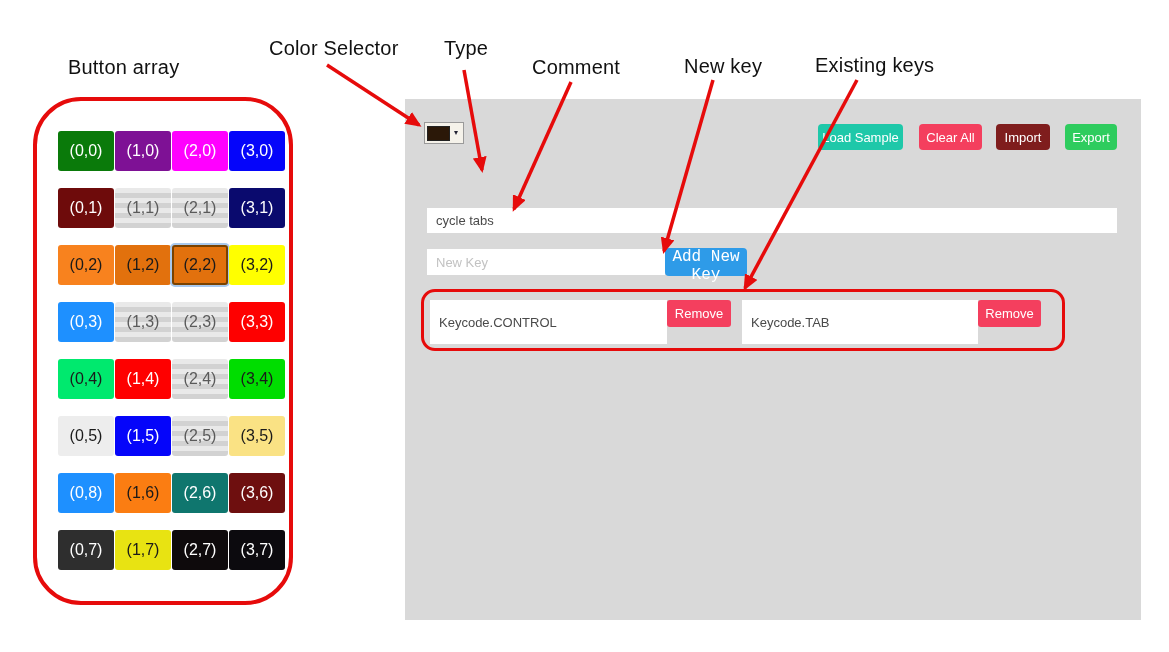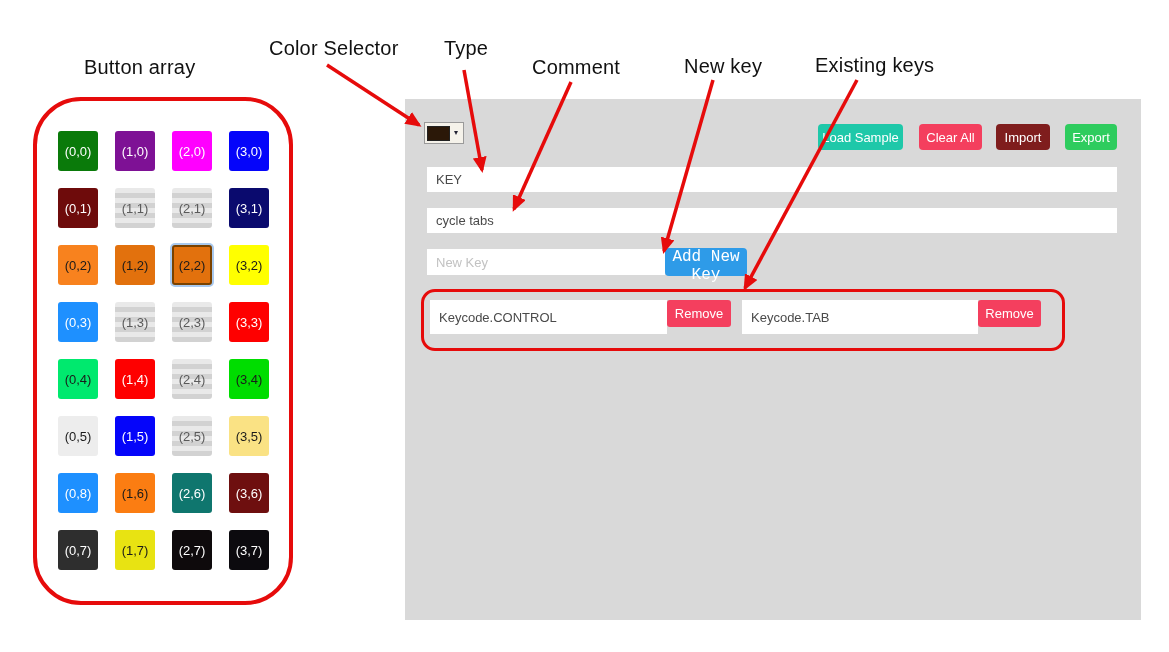--- a/index.html
+++ b/index.html
@@ -12,22 +12,22 @@
   svg.arrows { position:absolute; left:0; top:0; width:1169px; height:652px; pointer-events:none; z-index:30; }
   svg.arrows line { stroke:#e60b0b; stroke-width:3.5; }
   svg.arrows .ah { fill:#e60b0b; }
 
   
   .array-outline { position:absolute; left:33px; top:97px; width:260px; height:508px;
                    border:4px solid #e60b0b; border-radius:48px; background:transparent; }
   .btn-grid { position:absolute; left:58px; top:131px; width:269px;
               display:grid; grid-template-columns:repeat(4,40px); grid-auto-rows:40px;
               column-gap:17px; row-gap:17px; z-index:5; }
-  .gbtn { width:40px; height:40px; border-radius:3px; display:flex; align-items:center;
-          justify-content:center; font-size:13px; cursor:default; }
+  .gbtn { width:56px; height:40px; border-radius:3px; display:flex; align-items:center;
+          justify-content:center; font-size:16px; cursor:default; }
   .gbtn.striped { background:repeating-linear-gradient(to bottom,
                    #e9e9e9 0px, #e9e9e9 5px, #d2d2d2 5px, #d2d2d2 10px); }
   .gbtn.selected { border:2px solid #7a4200; box-shadow:0 0 0 2px #a9c9ee; }
 
   
   .panel { position:absolute; left:405px; top:99px; width:736px; height:521px; background:#d9d9d9; }
 
   .color-selector { position:absolute; left:19px; top:23px; width:40px; height:22px;
                     background:#f5f2ea; border:1px solid #9a9a9a; display:flex;
                     align-items:center; padding:2px; cursor:pointer; }
@@ -48,21 +48,21 @@
   .f-type    { left:22px; top:68px;  width:690px; height:25px; }
   .f-comment { left:22px; top:109px; width:690px; height:25px; }
   .f-newkey  { left:22px; top:150px; width:238px; height:26px; }
 
   .add-key-btn { position:absolute; left:260px; top:149px; width:82px; height:28px;
                  border:none; border-radius:4px; color:#fff; font-size:16px;
                  font-family:Liberation Mono, monospace; cursor:pointer; }
 
   .keys-outline { position:absolute; left:16px; top:190px; width:644px; height:62px;
                   border:3px solid #e60b0b; border-radius:14px; }
-  .key-input { height:34px; top:201px; }
+  .key-input { height:44px; top:201px; }
   .k0 { left:25px;  width:237px; }
   .k1 { left:337px; width:236px; }
   .remove-btn { position:absolute; top:201px; height:27px; border:none; border-radius:3px;
                 color:#fff; font-size:13px; font-family:"Liberation Sans",sans-serif; cursor:pointer; }
   .r0 { left:262px; width:64px; }
   .r1 { left:573px; width:63px; }
 </style>
 </head>
 <body>
 
@@ -74,21 +74,21 @@
         <path class="ah" d="M0,0 L16,7 L0,14 z"></path>
       </marker>
     </defs>
     <line x1="327" y1="65" x2="419" y2="125" marker-end="url(#ah)"></line>
     <line x1="464" y1="70" x2="482" y2="170" marker-end="url(#ah)"></line>
     <line x1="571" y1="82" x2="514" y2="209" marker-end="url(#ah)"></line>
     <line x1="713" y1="80" x2="664" y2="251" marker-end="url(#ah)"></line>
     <line x1="857" y1="80" x2="745" y2="288" marker-end="url(#ah)"></line>
   </svg>
 
-  <div class="ann-label" style="left:84px;  top:56px;">Button array</div>
+  <div class="ann-label" style="left:68px;  top:56px;">Button array</div>
   <div class="ann-label" style="left:269px; top:37px;">Color Selector</div>
   <div class="ann-label" style="left:444px; top:37px;">Type</div>
   <div class="ann-label" style="left:532px; top:56px;">Comment</div>
   <div class="ann-label" style="left:684px; top:55px;">New key</div>
   <div class="ann-label" style="left:815px; top:54px;">Existing keys</div>
 
   <div class="array-outline"></div>
   <div class="btn-grid">
       <div class="gbtn" style="background: rgb(10, 122, 10); color: rgb(255, 255, 255);">(0,0)</div>
       <div class="gbtn" style="background: rgb(126, 17, 149); color: rgb(255, 255, 255);">(1,0)</div>
@@ -129,21 +129,20 @@
     <div class="color-selector">
       <span class="color-swatch" style="background: rgb(43, 24, 8);"></span>
       <span class="color-caret">▾</span>
     </div>
 
     <button class="tbtn t0" style="background: rgb(30, 200, 169);">Load Sample</button>
     <button class="tbtn t1" style="background: rgb(244, 63, 94);">Clear All</button>
     <button class="tbtn t2" style="background: #7f1d1d;">Import</button>
     <button class="tbtn t3" style="background: rgb(46, 204, 94);">Export</button>
 
-    <input class="field f-type" value="KEY" style="">
     <input class="field f-comment" value="cycle tabs" style="">
     <input class="field f-newkey" placeholder="New Key" style="">
     <button class="add-key-btn" style="background: rgb(46, 155, 232);">Add New Key</button>
 
     <div class="keys-outline"></div>
     <input class="field key-input k0" value="Keycode.CONTROL" style="">
     <button class="remove-btn r0" style="background: rgb(244, 63, 94);">Remove</button>
     <input class="field key-input k1" value="Keycode.TAB" style="">
     <button class="remove-btn r1" style="background: rgb(244, 63, 94);">Remove</button>
   </div>

